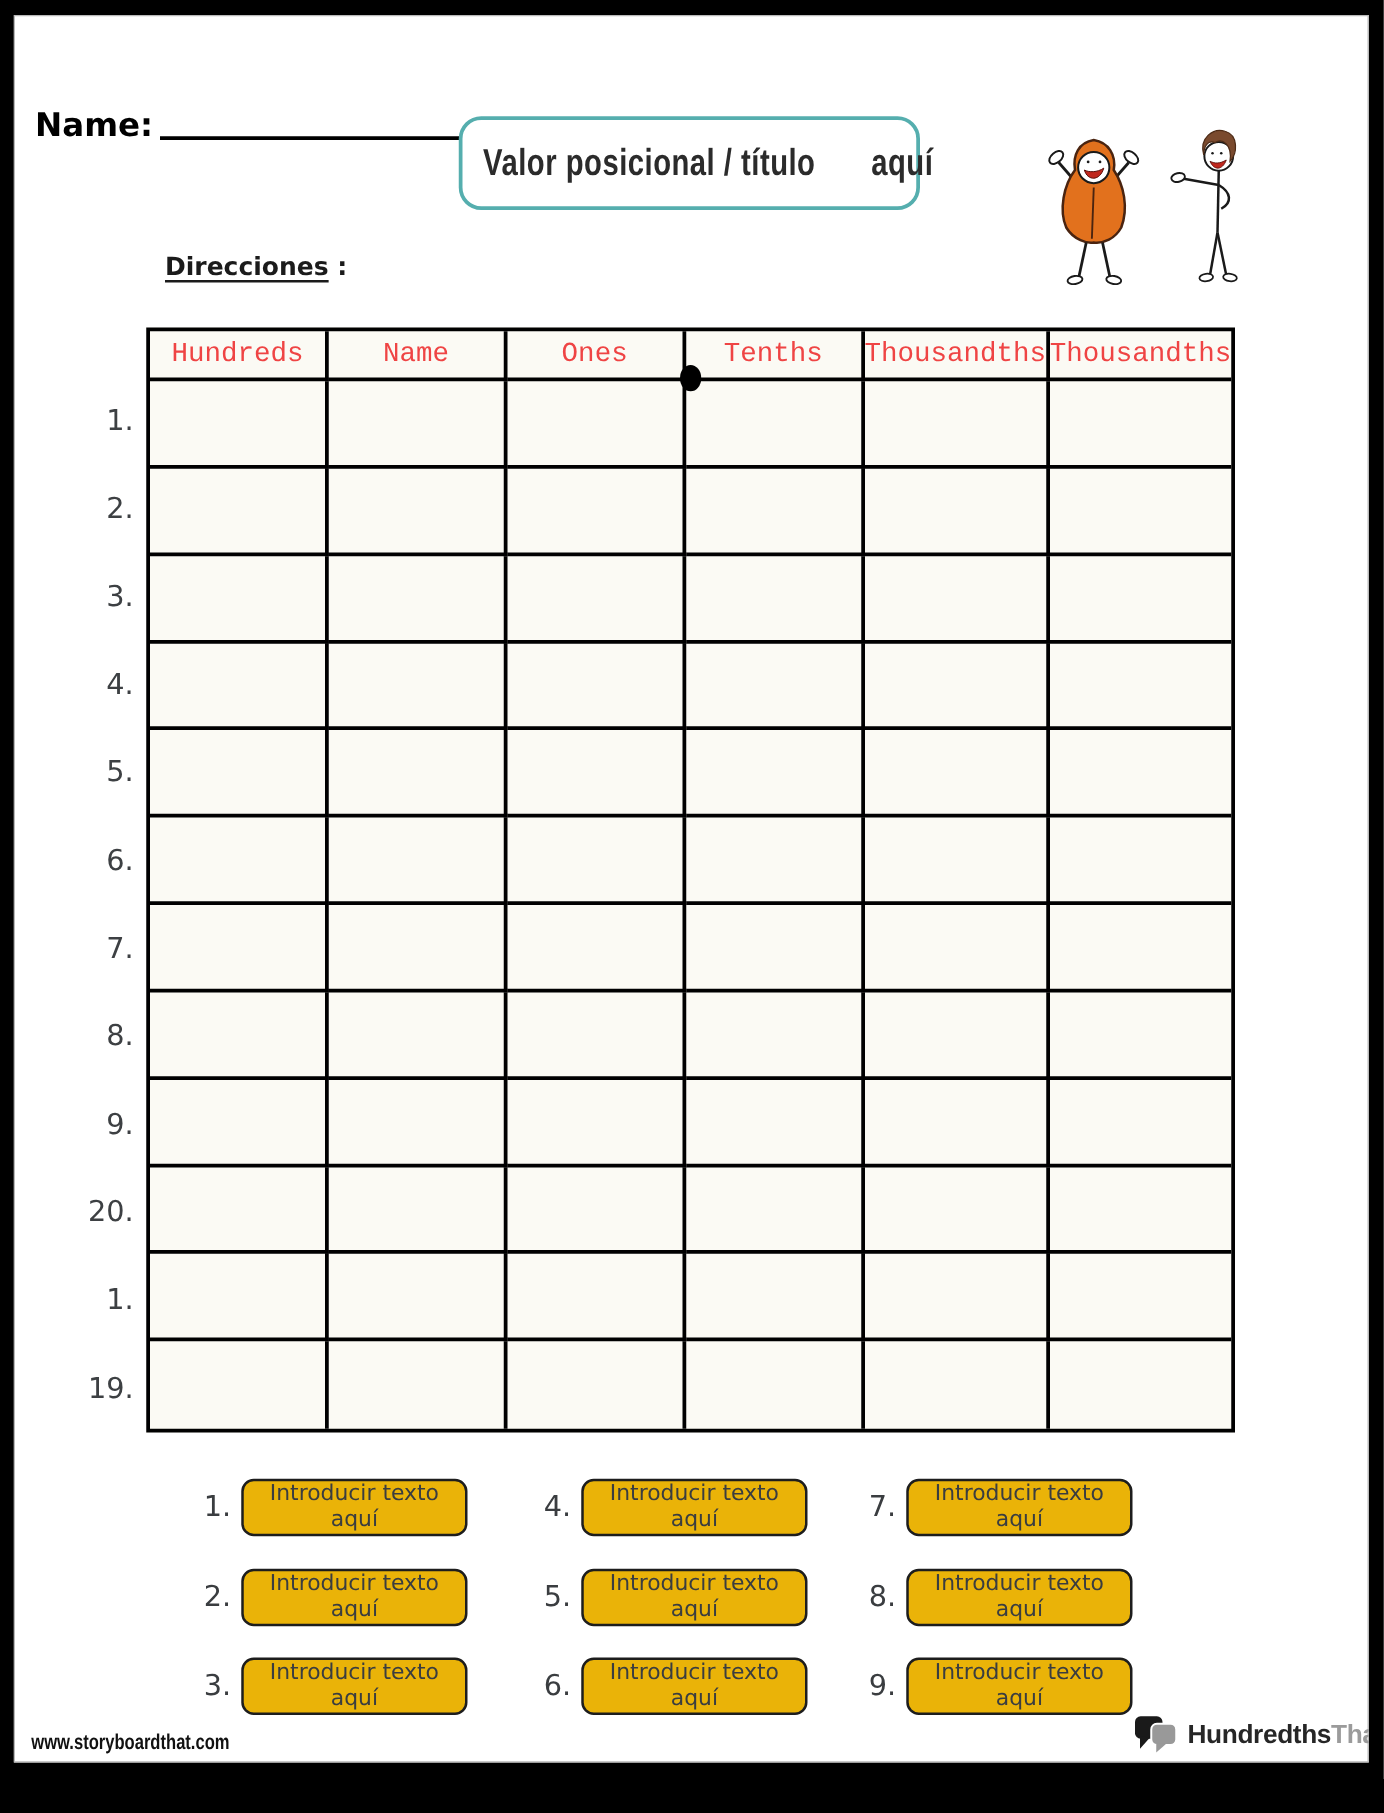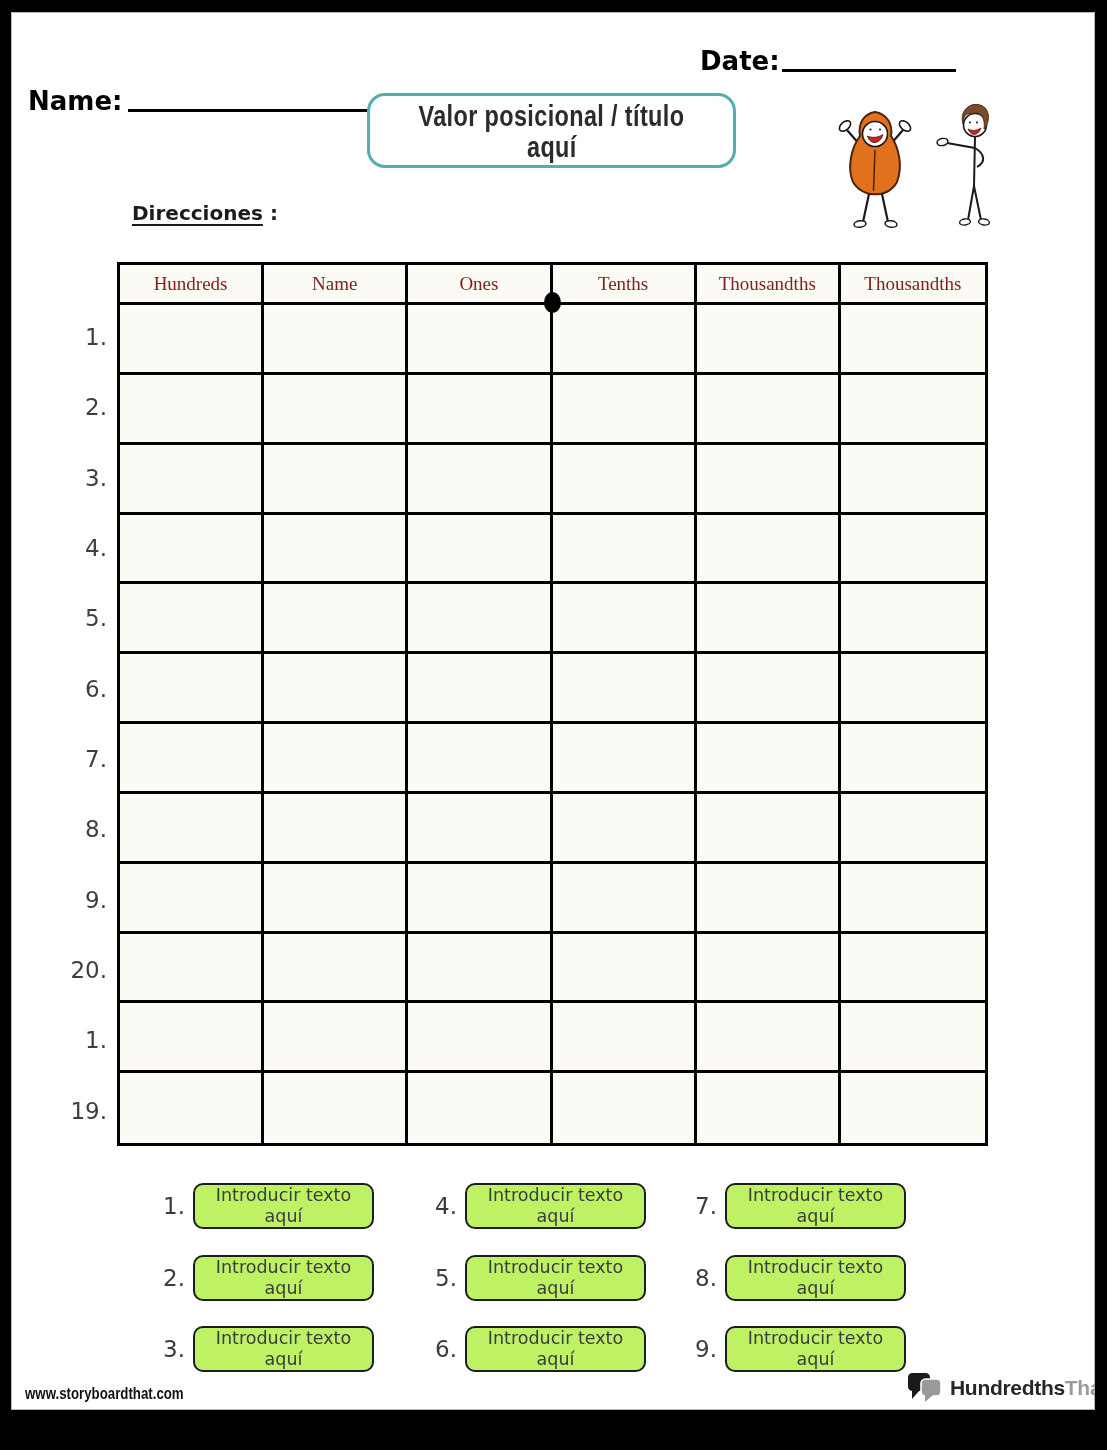--- a/index.html
+++ b/index.html
@@ -16,21 +16,21 @@
   .field .lbl { font-weight:bold; font-size:26px; color:#000; line-height:30px; }
   .field .line { flex:1; border-bottom:3px solid #000; margin:0 0 4px 6px; }
   .field-name { left:17px; width:646px;margin-top:40px; }
   .field-date { left:689px; width:256px; }
   .field-date .line { margin-left:2px; }
 
   
   .title-box {
     position:absolute; left:356px; top:81px; width:369px; height:75px;
     border:3.5px solid #55aeae; border-radius:18px; background:#fff;
-    display:flex; flex-direction:column; align-items:center; justify-content:center;
+    display:flex; flex-direction:row; align-items:center; justify-content:center;
   }
   .title-line {
     font-family:"Liberation Sans", sans-serif; font-weight:bold;
     font-size:30px; line-height:31px; color:#2b2b2b; letter-spacing:.5px;
     transform:scaleX(0.78); white-space:nowrap;
   }
 
   
   .chars { position:absolute; left:814px; top:86px; width:200px; height:132px; }
 
@@ -43,40 +43,40 @@
     position:absolute; left:106px; top:250px; width:871px; height:884px;
     display:grid; grid-template-columns:repeat(6,1fr);
     grid-template-rows:40px repeat(12,1fr);
     background:#fbfaf4; border:3px solid #000;
   }
   .pv-grid > div { border-right:3px solid #000; border-bottom:3px solid #000; }
   .pv-grid > div:nth-child(6n) { border-right:none; }
   .pv-grid > div:nth-child(n+73) { border-bottom:none; }
   .hcell {
     display:flex; align-items:center; justify-content:center;
-    font-family:Liberation Serif, serif; font-size:19px; color:#7f1d1d;
+    font-family:Liberation Mono, monospace; font-size:22px; color:#ef4444;
   }
   .decimal-dot {
     position:absolute; left:533px; top:280px; width:17px; height:21px;
     background:#000; border-radius:50%;
   }
   .row-labels { position:absolute; left:30px; top:290px; width:66px; }
   .row-label {
     height:70.33px; display:flex; align-items:center; justify-content:flex-end;
     font-size:23px; color:#3d4043;
   }
 
   
   .ans-col { position:absolute; top:1171px; width:260px; }
   .ans-col-1 { left:120px; } .ans-col-2 { left:392px; } .ans-col-3 { left:652px; }
   .ans-row { display:flex; align-items:center; height:46px; margin-bottom:25.5px; }
   .ans-num { width:62px; padding-right:8px; text-align:right; font-size:23px; color:#3a3d40; }
   .ans-box {
     width:181px; height:46px; border:2.5px solid #1d1d1d; border-radius:10px;
-    background:#bef264; display:flex; align-items:center; justify-content:center;
+    background:#eab308; display:flex; align-items:center; justify-content:center;
     text-align:center; font-size:17.5px; line-height:21px; color:#3a3d40; padding:0 4px;
   }
 
   
   .site-url {
     position:absolute; left:14px; top:1372px;
     font-family:"Liberation Sans", sans-serif; font-weight:bold; font-size:17px; color:#111;
     transform:scaleX(0.78); transform-origin:left center; white-space:nowrap;
   }
   .brand { position:absolute; left:896px; top:1358px; display:flex; align-items:center; }
@@ -88,24 +88,20 @@
   .brand-text .dark { color:#262626; }
   .brand-text .gray { color:#9b9b9b; }
 </style>
 </head>
 <body>
 
 <div class="page">
 
   <div class="field field-name">
     <span class="lbl">Name:</span>
-    <span class="line"></span>
-  </div>
-  <div class="field field-date">
-    <span class="lbl">Date:</span>
     <span class="line"></span>
   </div>
 
   <div class="title-box">
     <div class="title-line">Valor posicional / título</div>
     <div class="title-line">aquí</div>
   </div>
 
   <svg class="chars" viewBox="0 0 200 132">
 

